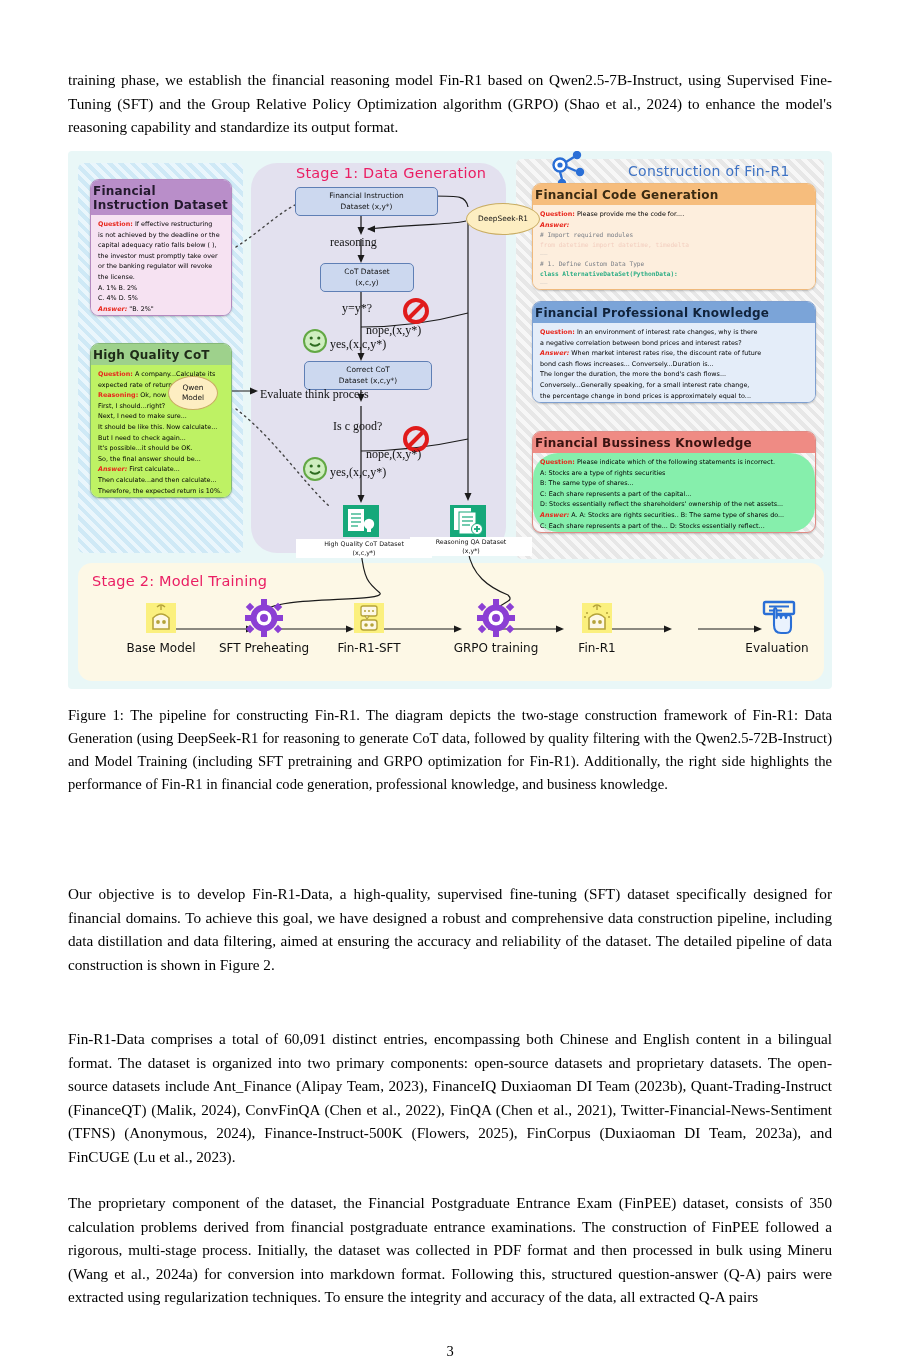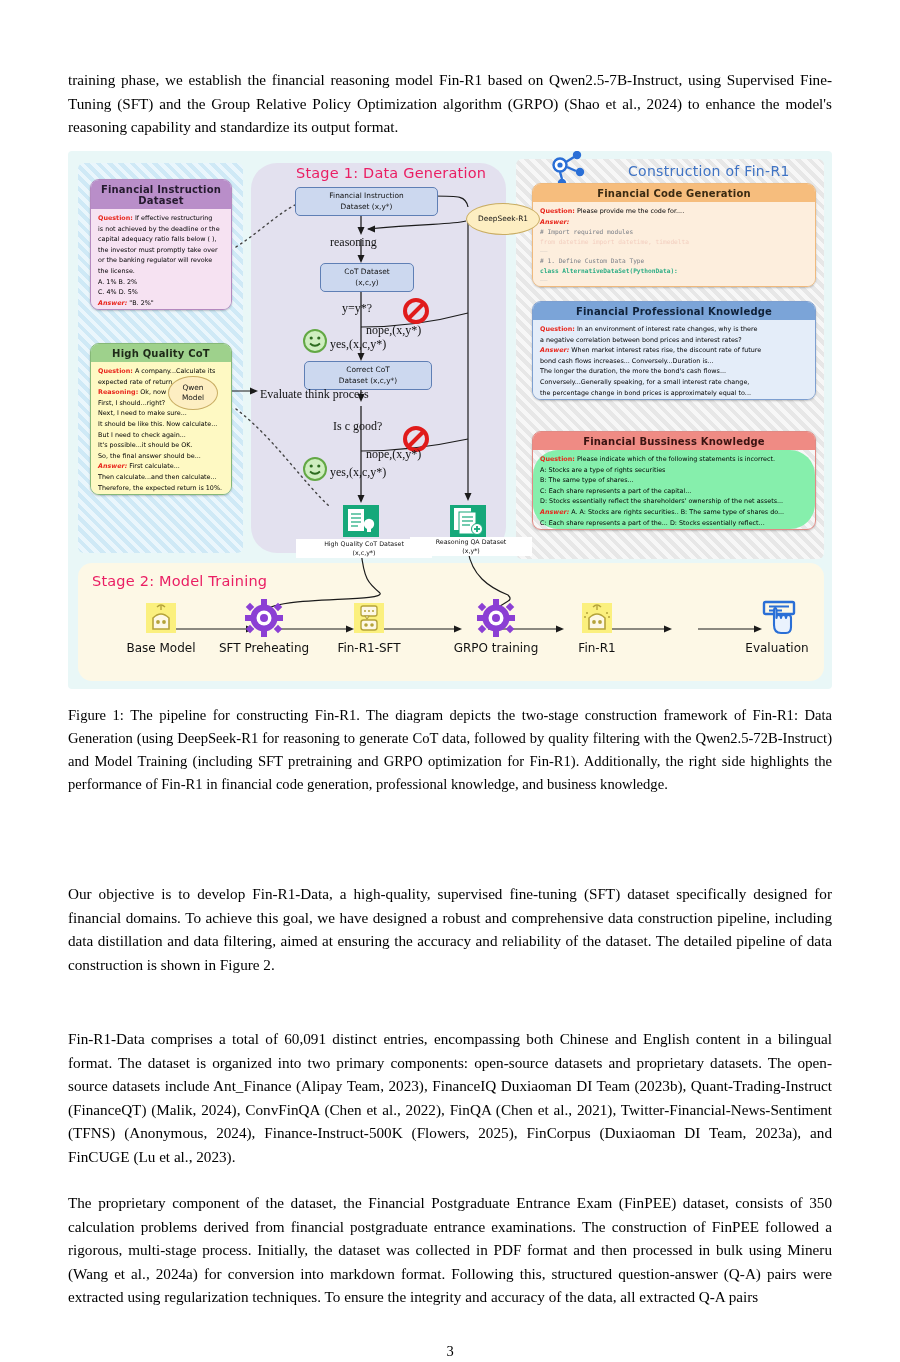--- a/index.html
+++ b/index.html
@@ -67,38 +67,38 @@
   
   .stage2-bg{
     position:absolute;left:10px;top:412px;width:746px;height:118px;
     background:#fdf8e6;border-radius:14px;
   }
 
   .card{position:absolute;border-radius:9px;overflow:hidden;
         box-shadow:0 1px 2px rgba(0,0,0,.22);}
   .card-hd{
     font-family:"DejaVu Sans", sans-serif;
-    font-size:10px;font-weight:bold;text-align:center;
+    font-size:12px;font-weight:bold;text-align:left;
     padding:3.5px 2px;letter-spacing:.2px;
   }
   .card-bd{
     font-family:"DejaVu Sans", sans-serif;
     font-size:6.4px;line-height:10.6px;padding:4px 7px 1px 7px;
   }
   .q{color:#e8261c;font-weight:bold;}
   .a{color:#e8261c;font-weight:bold;font-style:italic;}
   .r{color:#e8261c;font-weight:bold;}
 
   
   #fid{left:22px;top:28px;width:140px;border:1px solid #b489bf;}
   #fid .card-hd{background:#b98ec9;color:#241a2e;}
   #fid .card-bd{background:#f6e2f2;}
   #hqc{left:22px;top:192px;width:140px;border:1px solid #86b878;}
   #hqc .card-hd{background:#9ed18c;color:#1e2a18;}
-  #hqc .card-bd{background:#fef9c3;}
+  #hqc .card-bd{background:#bef264;}
 
   
   #fcg{left:464px;top:32px;width:282px;border:1px solid #efb97c;}
   #fcg .card-hd{background:#f6bd7d;color:#3a2a12;}
   #fcg .card-bd{background:#fdeedd;}
   #fpk{left:464px;top:150px;width:282px;border:1px solid #7d9fd0;}
   #fpk .card-hd{background:#7ba4d8;color:#10223a;}
   #fpk .card-bd{background:#e4edf9;}
   #fbk{left:464px;top:280px;width:282px;border:1px solid #e08a84;}
   #fbk .card-hd{background:#ef8b84;color:#3a1311;}

